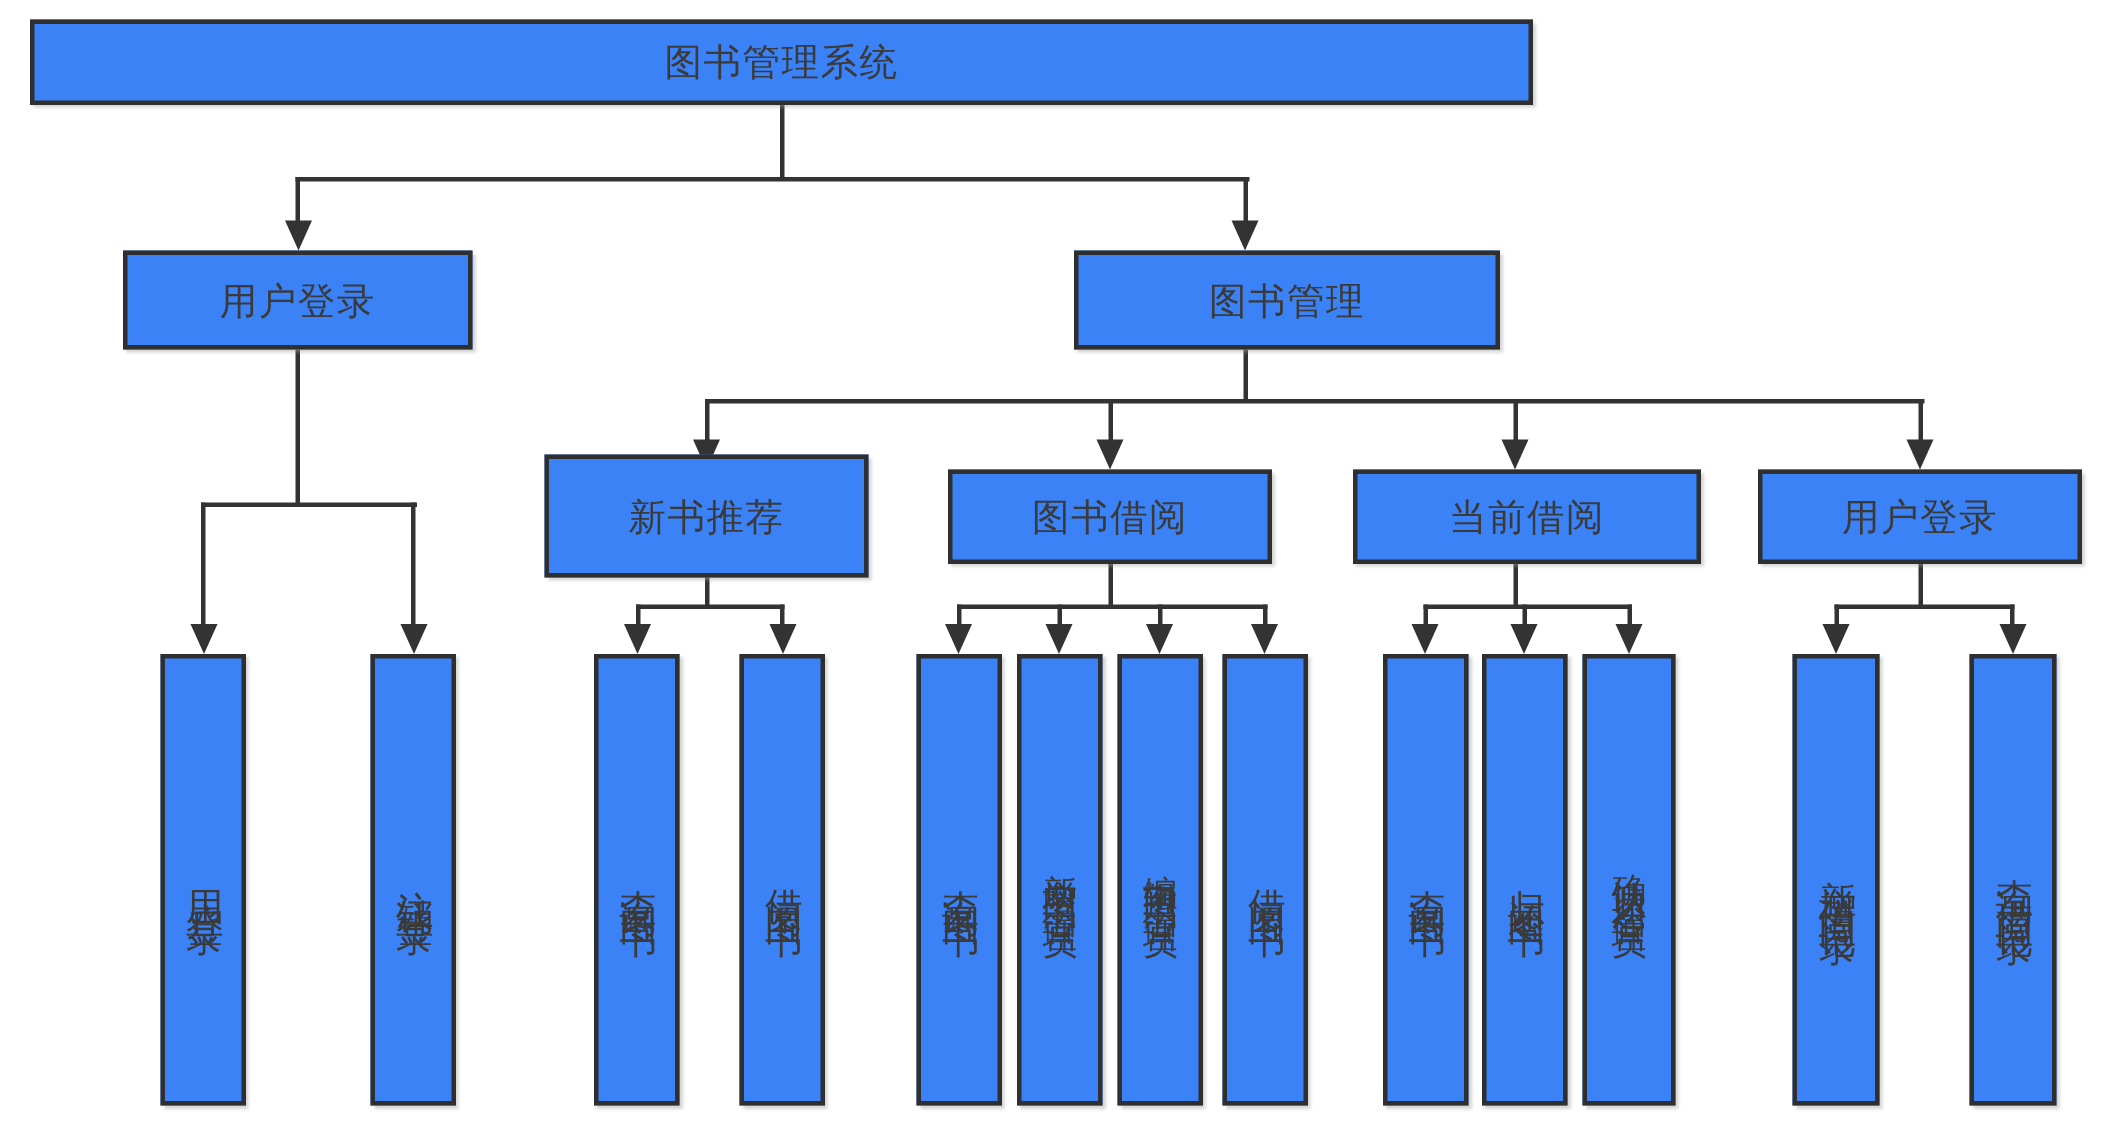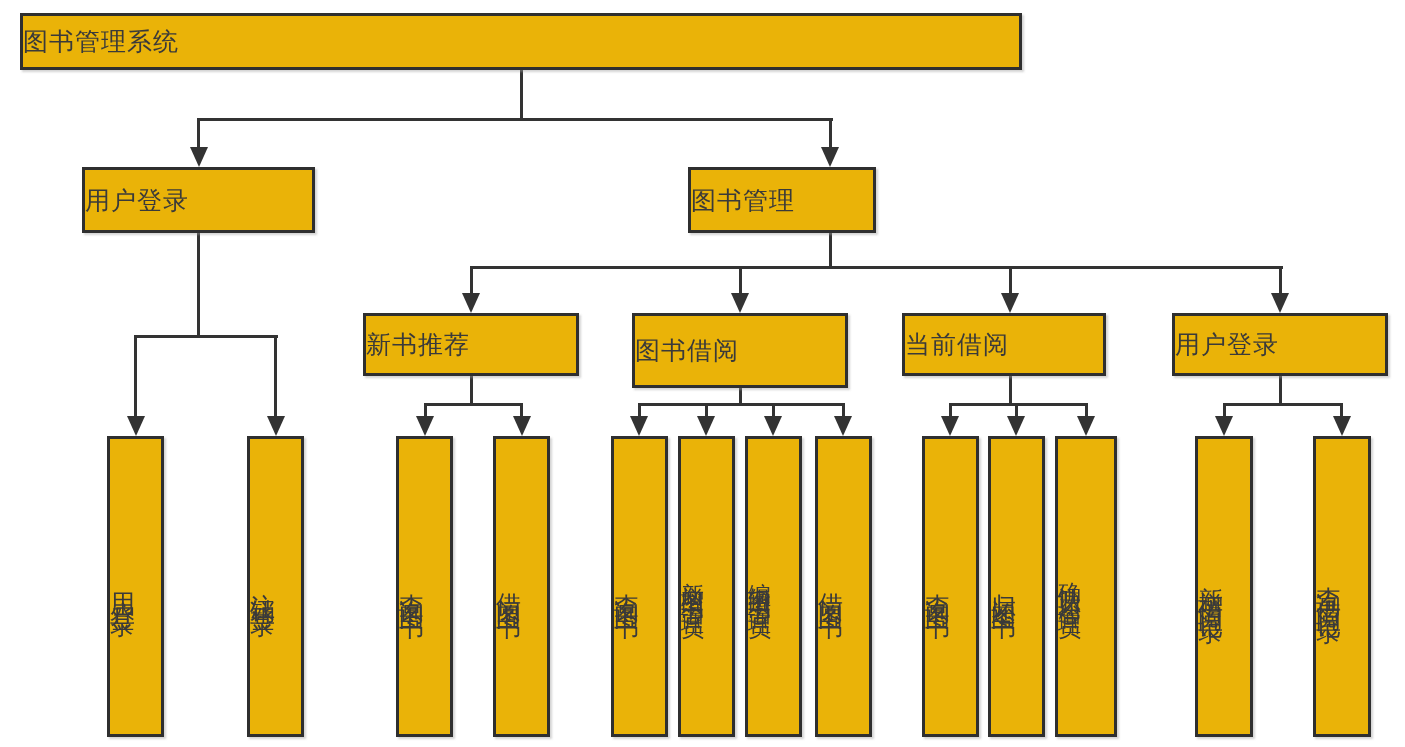--- a/index.html
+++ b/index.html
@@ -7,25 +7,25 @@
     position: relative;
     width: 1405px;
     height: 747px;
     background: #ffffff;
     overflow: hidden;
     font-family: "Liberation Sans", "DejaVu Sans", sans-serif;
   }
   .box {
     position: absolute;
     box-sizing: border-box;
-    background: #eab308;
+    background: #3b82f6;
     border: 3px solid #2f2f2f;
     display: flex;
     align-items: center;
-    justify-content: flex-start;
+    justify-content: center;
     color: #3a3a3a;
     box-shadow: 2px 2px 2px rgba(160,160,160,0.45);
     z-index: 2;
   }
   .hlabel { font-size: 25px; letter-spacing: 1px; white-space: nowrap; }
   .vtext {
     writing-mode: vertical-rl;
     text-orientation: mixed;
     font-size: 25px;
     letter-spacing: 7px;
@@ -67,21 +67,21 @@
   <div class="line" style="left:197px; top:118px; width:636px; height:3px;"></div>
 
   <div class="line" style="left:197px; top:118px; width:3px; height:32px;"></div>
   <div class="ahead" style="left:190px; top:147px;"></div>
   <div class="line" style="left:829px; top:118px; width:3px; height:32px;"></div>
   <div class="ahead" style="left:821px; top:147px;"></div>
 
   <div class="box" style="left:82px; top:167px; width:233px; height:66px;">
     <span class="hlabel">用户登录</span>
   </div>
-  <div class="box" style="left:688px; top:167px; width:188px; height:66px;">
+  <div class="box" style="left:716px; top:167px; width:284px; height:66px;">
     <span class="hlabel">图书管理</span>
   </div>
 
   <div class="line" style="left:197px; top:233px; width:3px; height:104px;"></div>
   <div class="line" style="left:134px; top:335px; width:144px; height:3px;"></div>
   <div class="line" style="left:134px; top:335px; width:3px; height:81px;"></div>
   <div class="ahead" style="left:127px; top:416px;"></div>
   <div class="line" style="left:274px; top:335px; width:3px; height:81px;"></div>
   <div class="ahead" style="left:267px; top:416px;"></div>
 
@@ -89,27 +89,27 @@
   <div class="line" style="left:470px; top:266px; width:813px; height:3px;"></div>
   <div class="line" style="left:470px; top:266px; width:3px; height:28px;"></div>
   <div class="ahead" style="left:462px; top:293px;"></div>
   <div class="line" style="left:739px; top:266px; width:3px; height:28px;"></div>
   <div class="ahead" style="left:731px; top:293px;"></div>
   <div class="line" style="left:1009px; top:266px; width:3px; height:28px;"></div>
   <div class="ahead" style="left:1001px; top:293px;"></div>
   <div class="line" style="left:1279px; top:266px; width:3px; height:28px;"></div>
   <div class="ahead" style="left:1271px; top:293px;"></div>
 
-  <div class="box" style="left:363px; top:313px; width:216px; height:63px;">
+  <div class="box" style="left:363px; top:303px; width:216px; height:82px;">
     <span class="hlabel">新书推荐</span>
   </div>
-  <div class="box" style="left:632px; top:313px; width:216px; height:75px;">
+  <div class="box" style="left:632px; top:313px; width:216px; height:63px;">
     <span class="hlabel">图书借阅</span>
   </div>
-  <div class="box" style="left:902px; top:313px; width:204px; height:63px;">
+  <div class="box" style="left:902px; top:313px; width:232px; height:63px;">
     <span class="hlabel">当前借阅</span>
   </div>
   <div class="box" style="left:1172px; top:313px; width:216px; height:63px;">
     <span class="hlabel">用户登录</span>
   </div>
 
   <div class="line" style="left:470px; top:376px; width:3px; height:29px;"></div>
   <div class="line" style="left:739px; top:376px; width:3px; height:29px;"></div>
   <div class="line" style="left:1009px; top:376px; width:3px; height:29px;"></div>
   <div class="line" style="left:1279px; top:376px; width:3px; height:29px;"></div>

